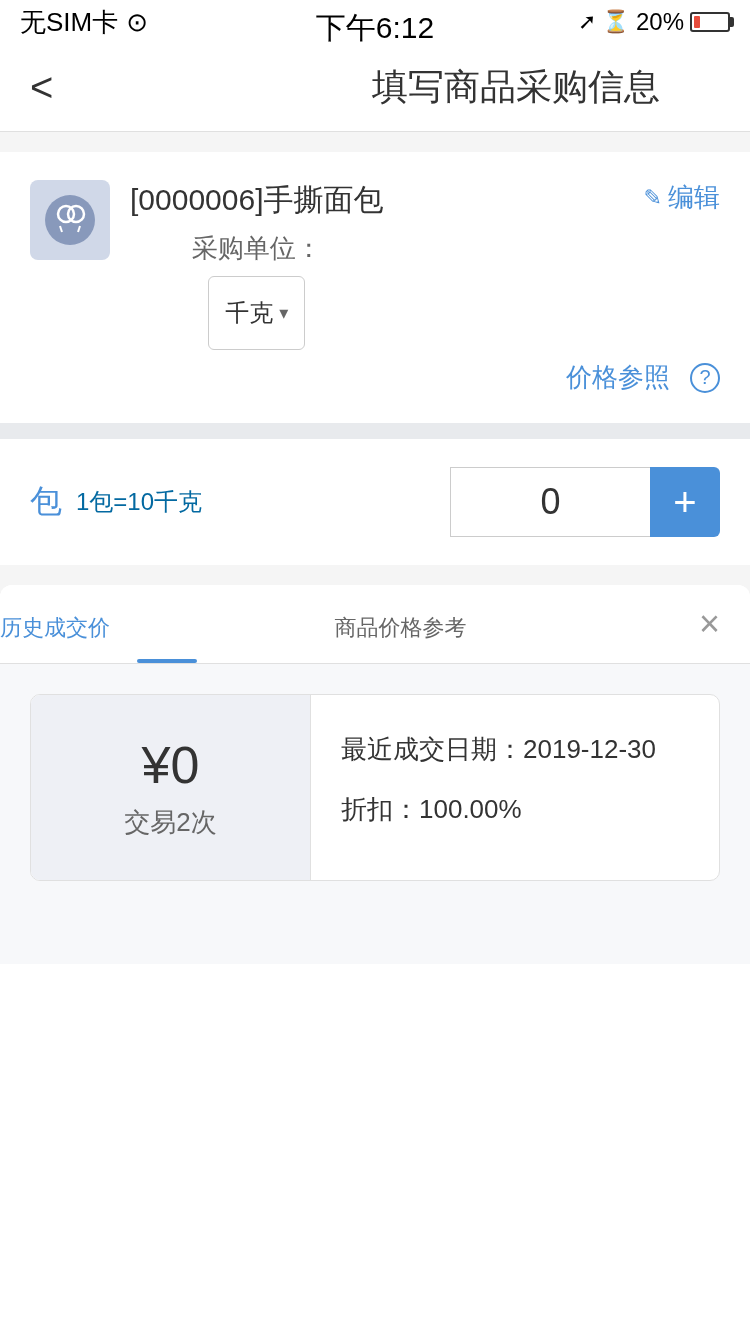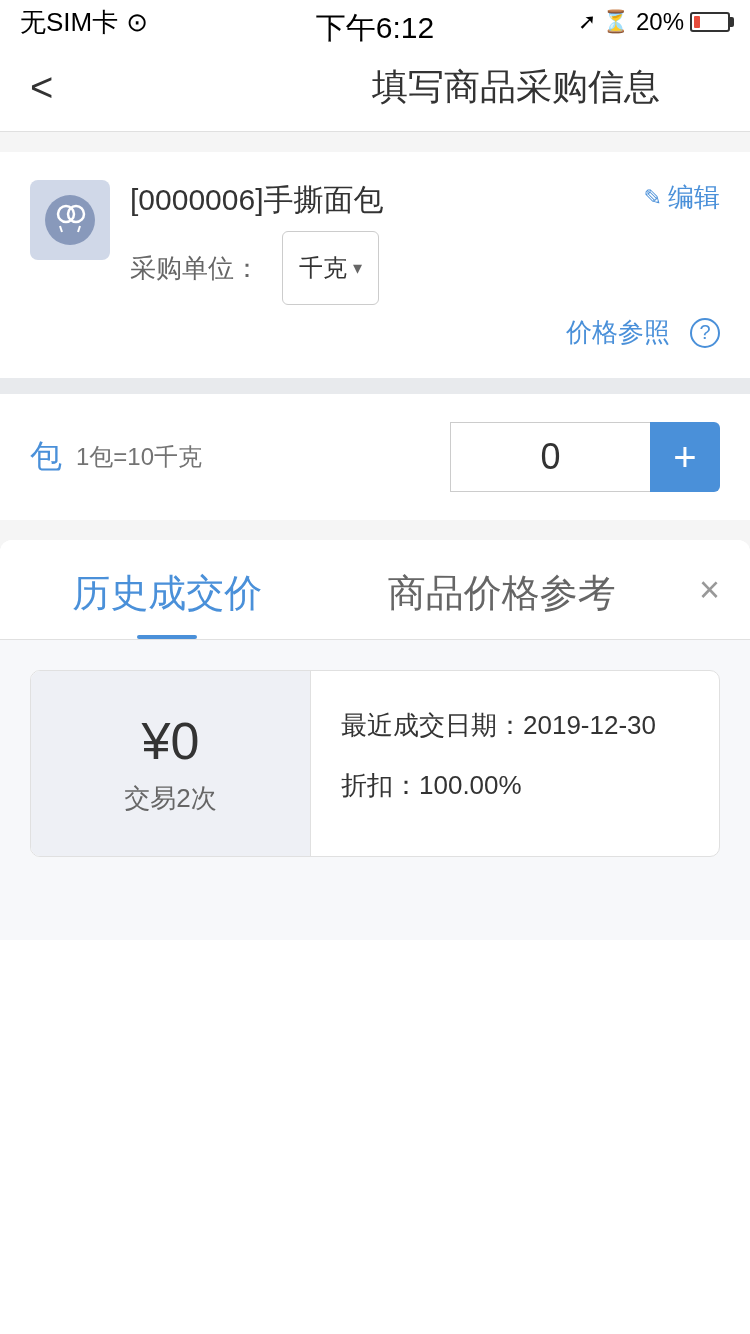--- a/index.html
+++ b/index.html
@@ -142,23 +142,24 @@
       gap: 10px;
     }
     .product-name {
       font-size: 30px;
       color: #333;
       font-weight: 500;
     }
     .product-unit-row {
       display: flex;
       align-items: center;
-      gap: 22px;
+      gap: 10px;
       font-size: 26px;
       color: #666;
+      flex-direction: column;
     }
     .unit-select {
       border: 1px solid #ccc;
       border-radius: 6px;
       padding: 20px 16px;
       font-size: 24px;
       color: #333;
       background: #fff;
       display: flex;
       align-items: center;
@@ -221,21 +222,21 @@
       align-items: center;
       gap: 14px;
     }
     .bag-icon-text {
       font-size: 32px;
       color: #4a90d9;
       font-weight: 500;
     }
     .bag-sub-label {
       font-size: 24px;
-      color: #737373;
+      color: #0369a1;
     }
     .quantity-control {
       display: flex;
       align-items: center;
       gap: 0;
     }
     .quantity-input-box {
       width: 200px;
       height: 70px;
       border: 1px solid #ccc;
@@ -271,23 +272,22 @@
     
     .tabs-row {
       display: flex;
       align-items: center;
       border-bottom: 1px solid #e0e0e0;
       background: #fff;
       position: relative;
     }
     .tab-item {
       flex: 1;
-      text-align: center;
       padding: 28px 0 20px;
-      font-size: 38px;
+      font-size: 22px;
       color: #666;
       cursor: pointer;
       position: relative;
     }
     .tab-item.active {
       color: #4a90d9;
       font-weight: 500;
     }
     .tab-item.active::after {
       content: '';

